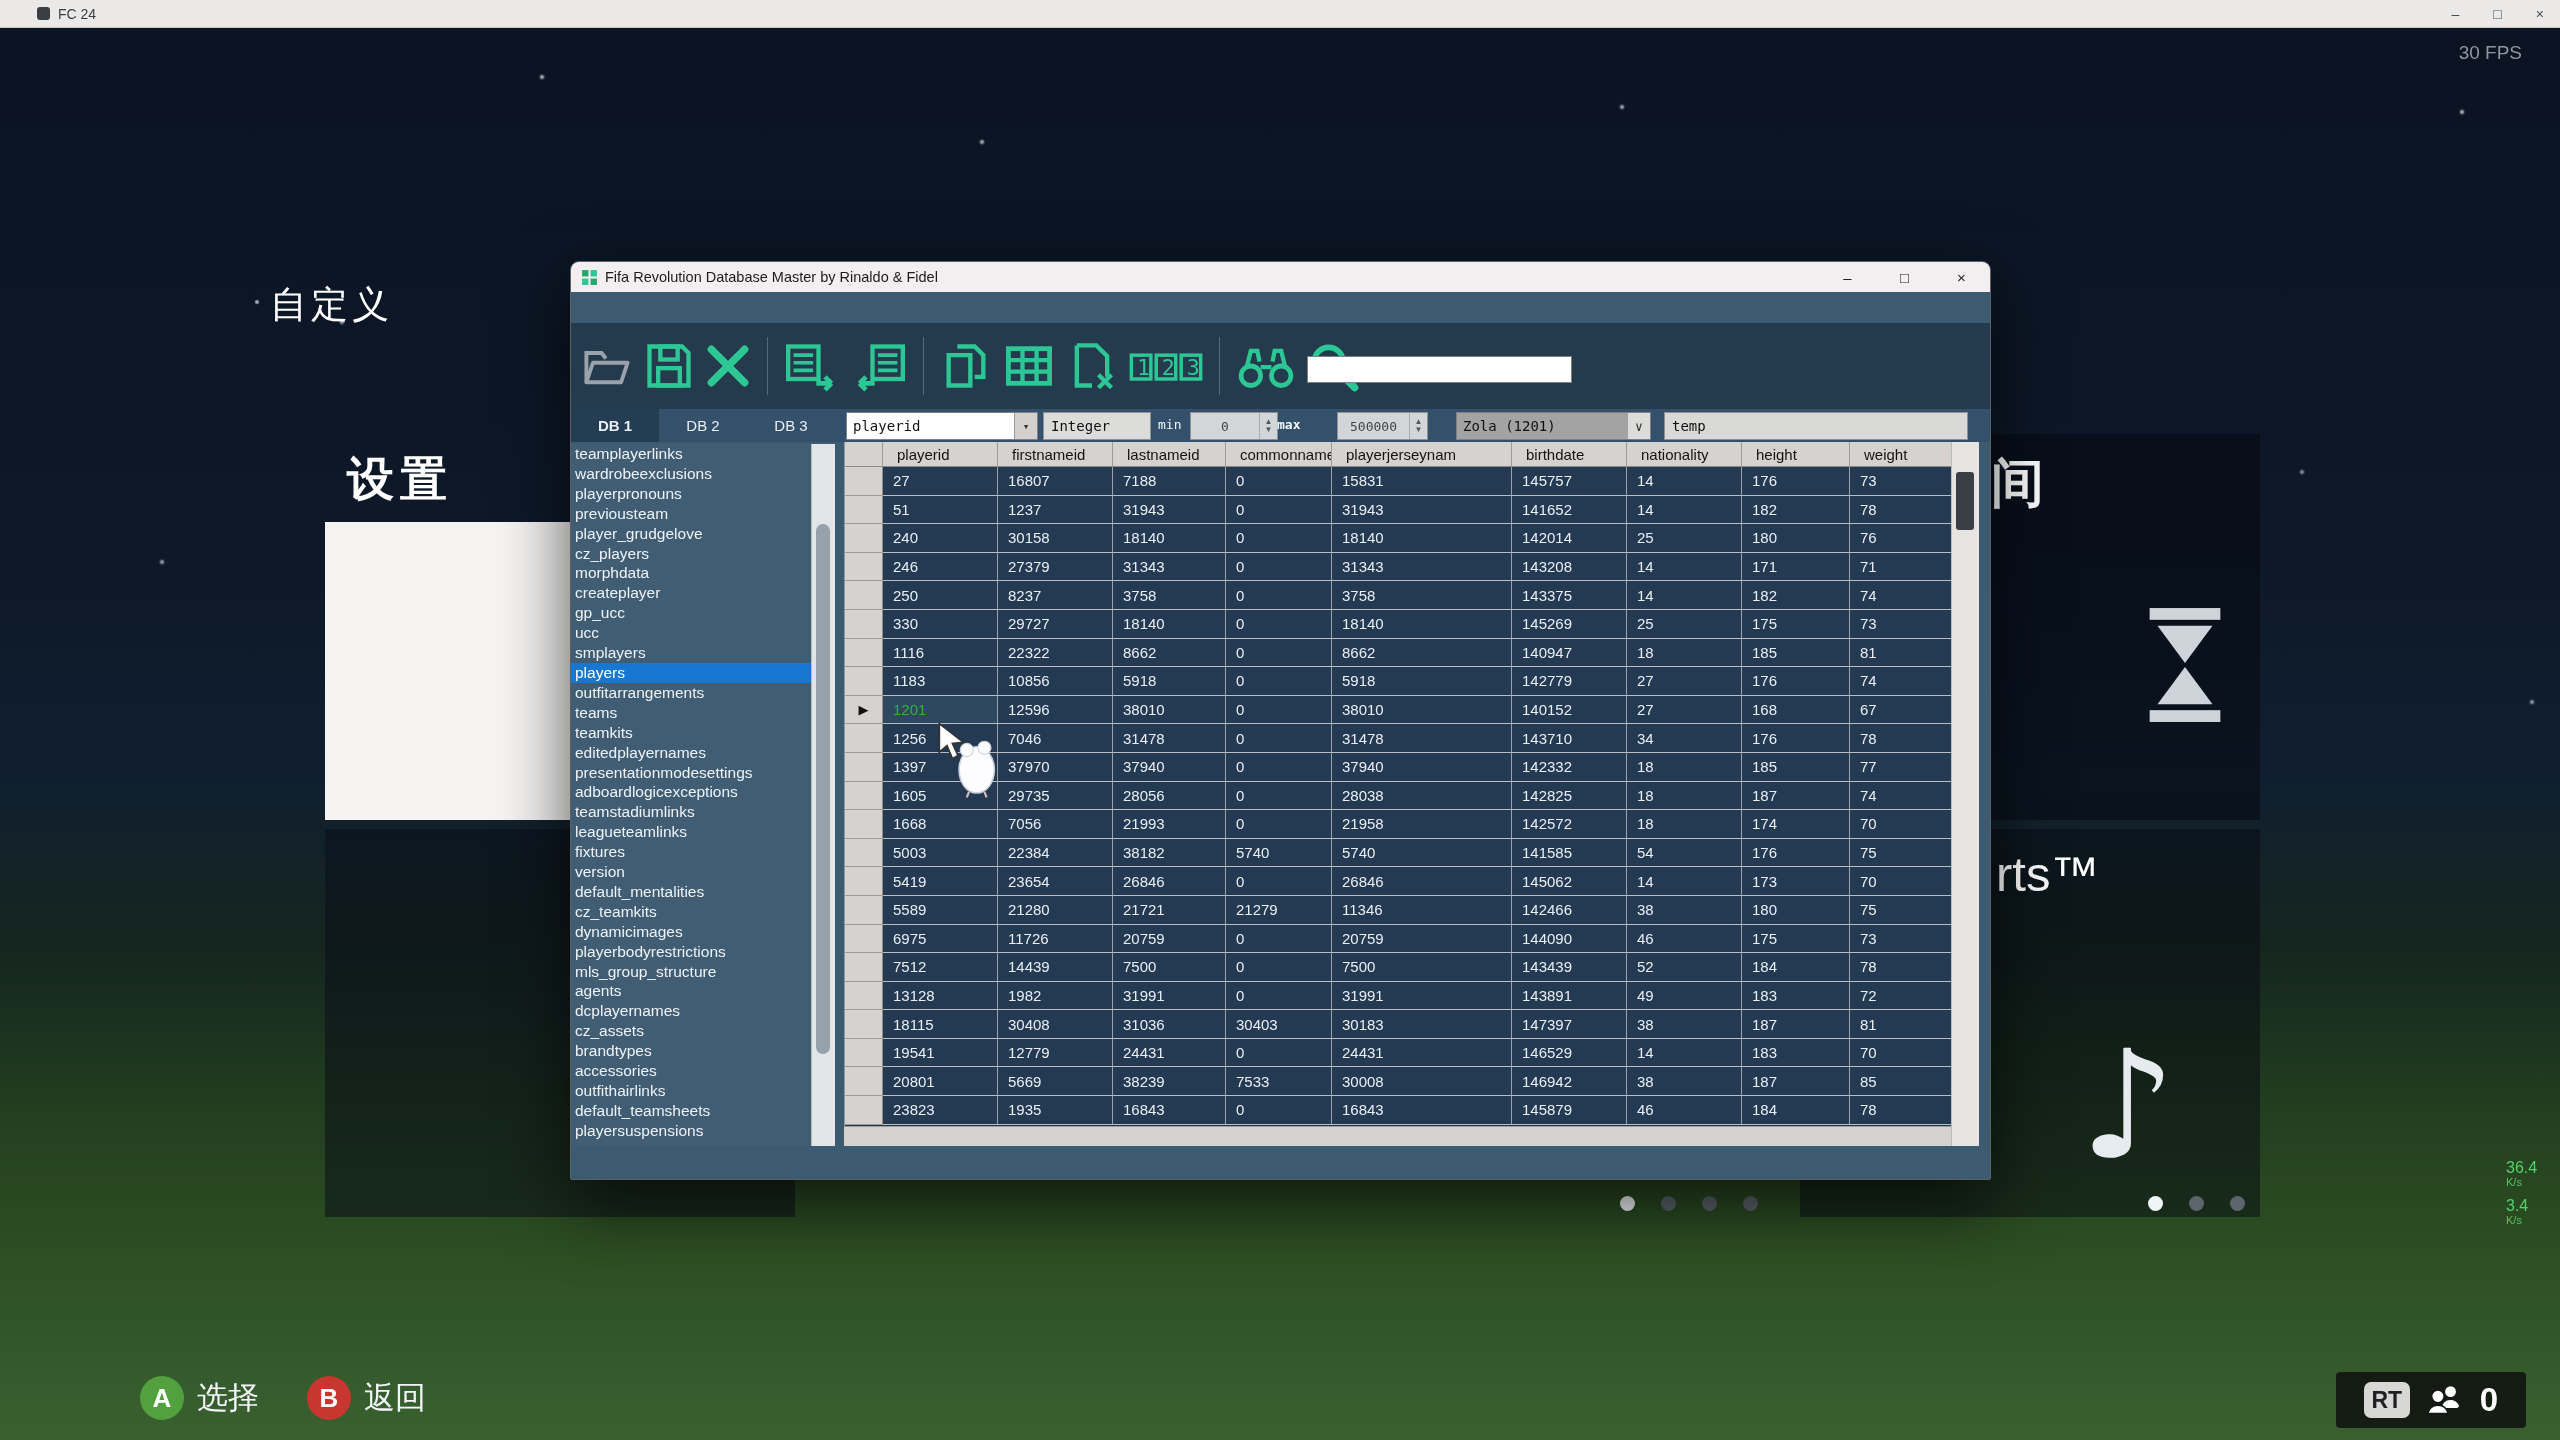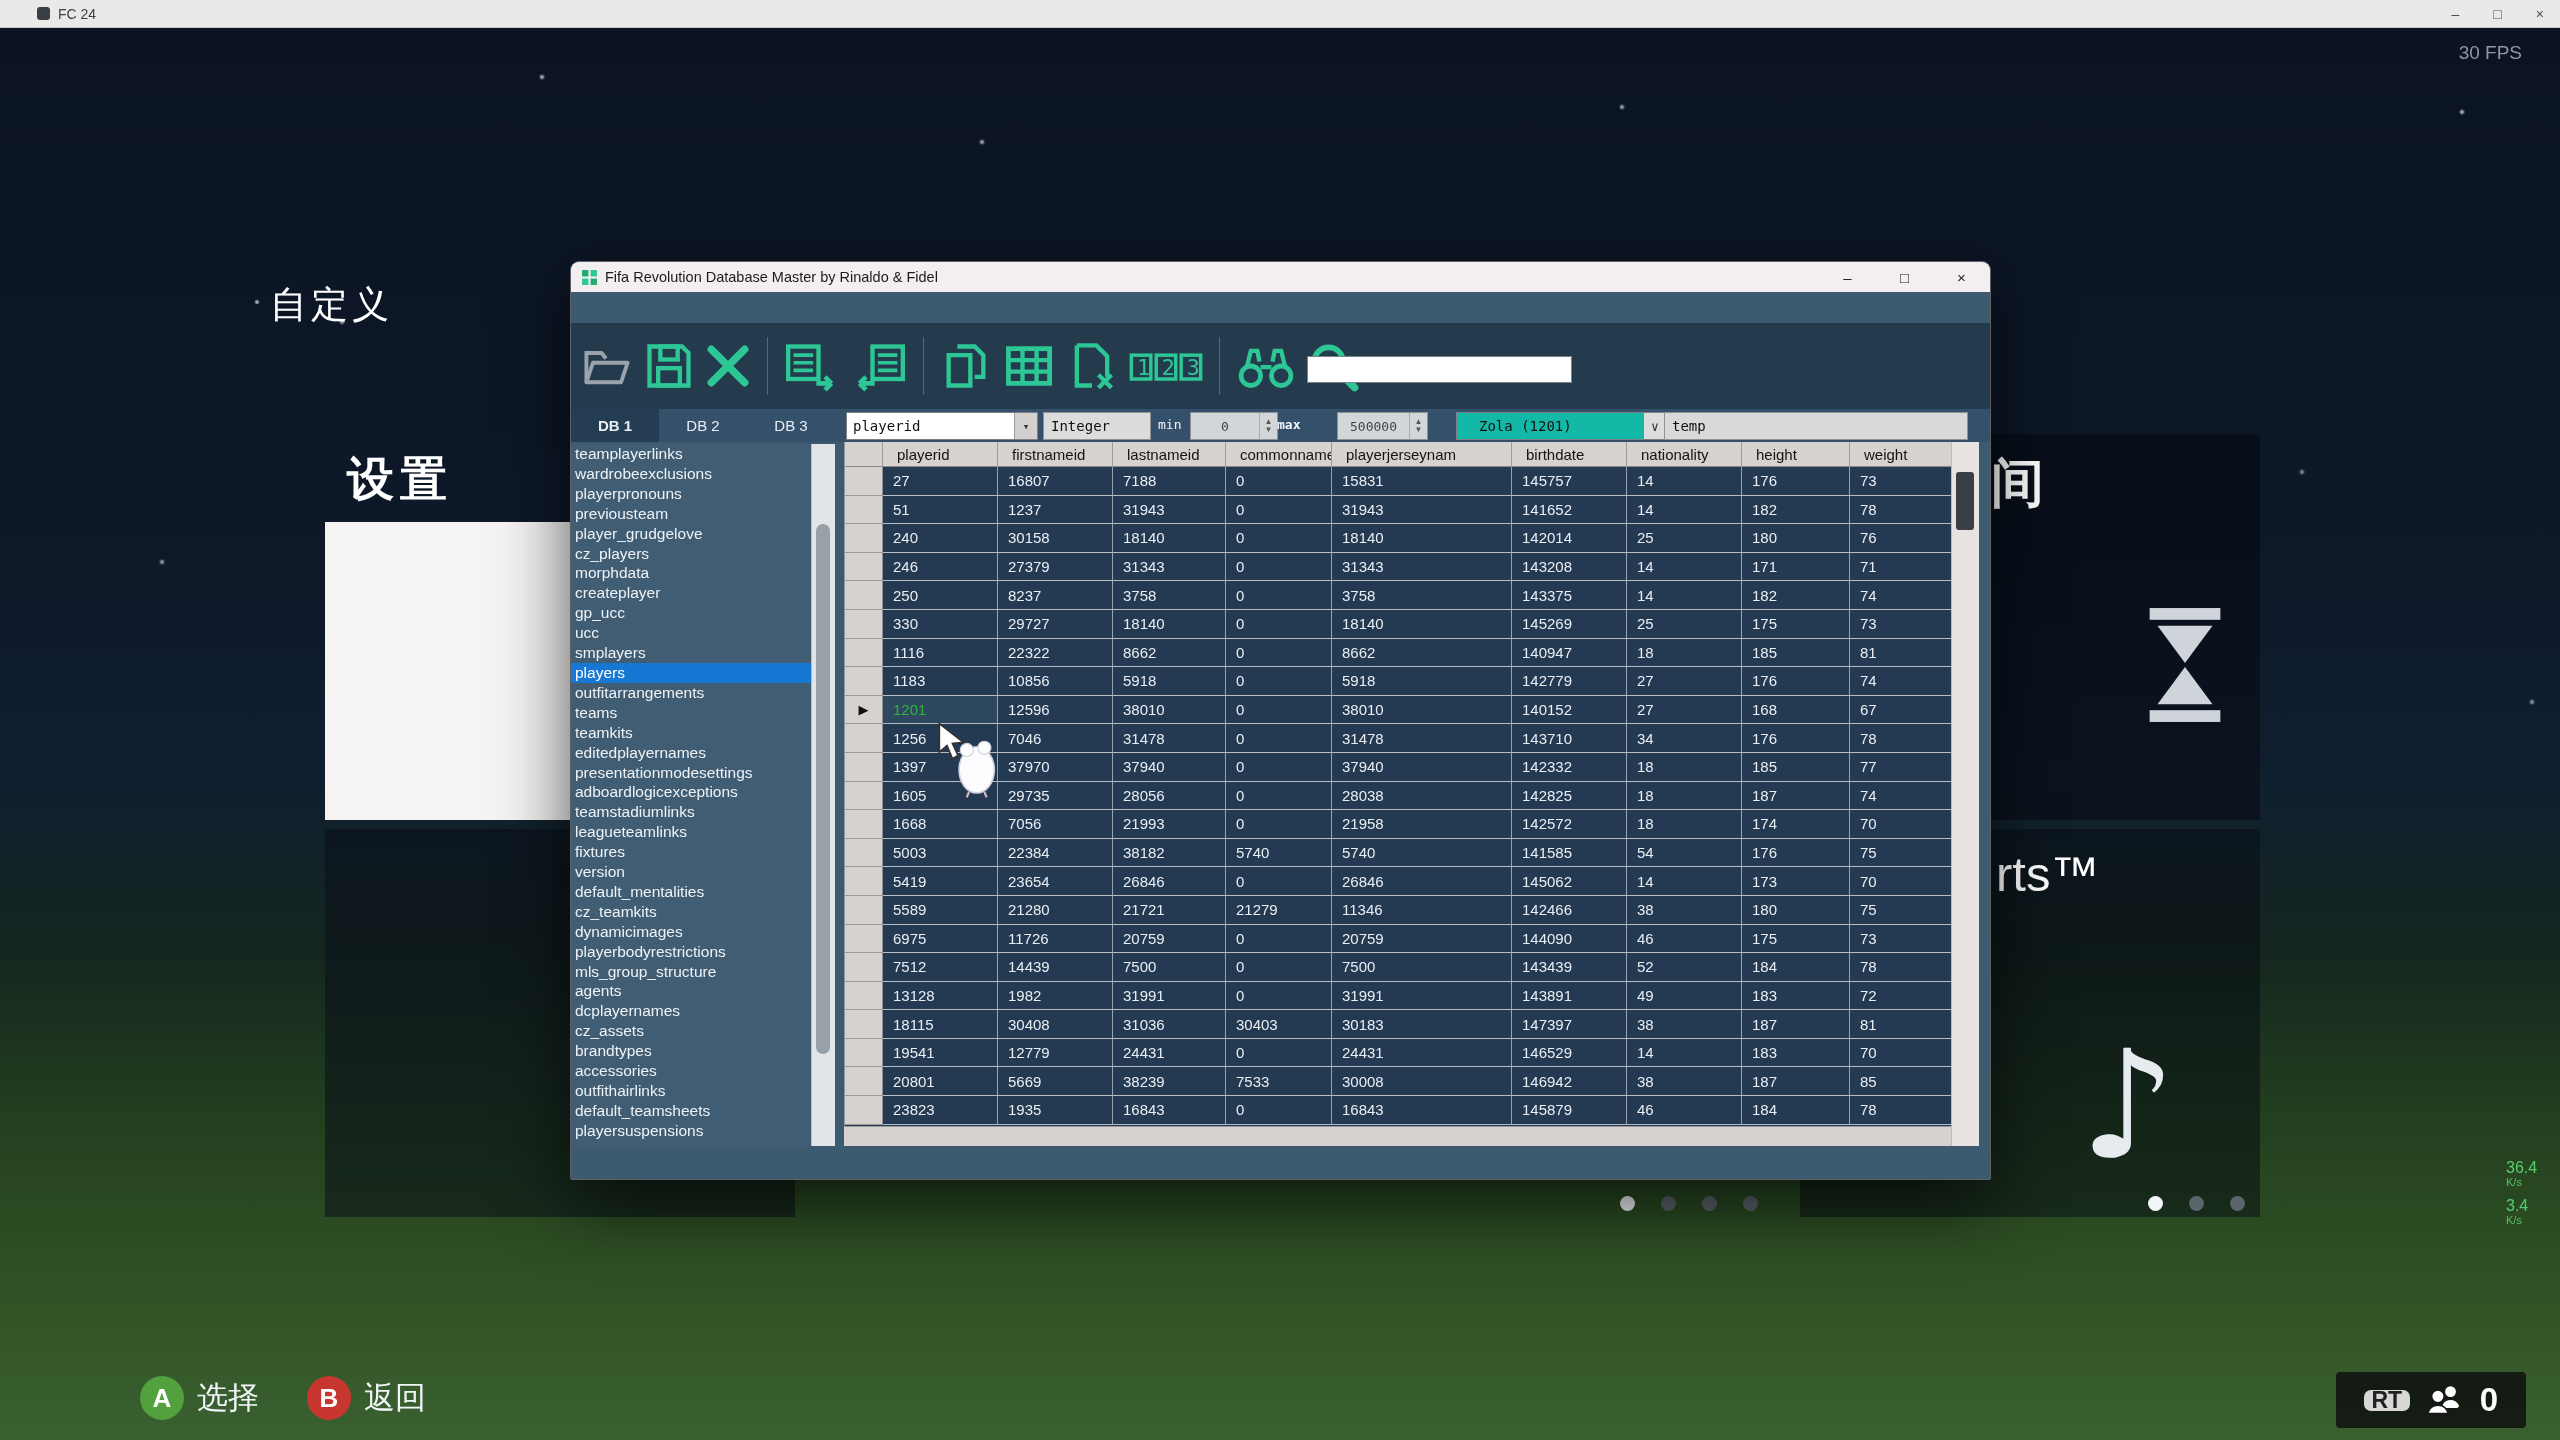--- a/index.html
+++ b/index.html
@@ -33,21 +33,21 @@
   .dots-right{left:2148px;top:1196px;}
   .dot{width:15px;height:15px;border-radius:50%;background:#5c646c;}
   .dot.on{background:#f2f5f7;}
   .hints{position:absolute;left:140px;top:1376px;display:flex;align-items:center;gap:48px;}
   .hint{display:flex;align-items:center;gap:13px;}
   .hbtn{width:44px;height:44px;border-radius:50%;display:flex;align-items:center;justify-content:center;color:#fff;font-weight:700;font-size:26px;}
   .hbtn.a{background:#53a03e;}
   .hbtn.b{background:#c8372f;}
   .hlabel{color:#f2f5f7;font-size:31px;}
   .online-box{position:absolute;left:2336px;top:1372px;width:190px;height:56px;border-radius:4px;background:rgba(12,13,14,.82);display:flex;align-items:center;justify-content:center;gap:16px;}
-  .rt-badge{width:46px;height:21px;border-radius:7px;background:#d7d7d5;color:#1d1f22;font-weight:700;font-size:23px;display:flex;align-items:center;justify-content:center;}
+  .rt-badge{width:46px;height:36px;border-radius:7px;background:#d7d7d5;color:#1d1f22;font-weight:700;font-size:23px;display:flex;align-items:center;justify-content:center;}
   .online-count{color:#fff;font-size:33px;font-weight:700;}
   .netstats{position:absolute;left:2506px;top:1160px;color:#57d06c;font-size:16px;line-height:15px;}
   .netstats .u{font-size:11px;opacity:.9;margin-bottom:8px;}
   
   .app-window{position:absolute;left:570px;top:261px;width:1419px;height:917px;background:#3c5a70;
     border:1px solid #5d6166;border-radius:9px 9px 2px 2px;box-shadow:0 24px 70px rgba(0,0,0,.65);}
   .win-titlebar{position:absolute;top:0;left:0;right:0;height:30px;background:#f3eef0;border-radius:8px 8px 0 0;display:flex;align-items:center;}
   .app-icon{margin:0 7px 0 10px;display:flex;}
   .win-title{font-size:14.5px;color:#1c1c1c;}
   .win-controls{position:absolute;top:0;right:0;height:30px;display:flex;}
@@ -277,21 +277,21 @@
       <span class="flabel" style="left:587px;">min</span>
       <div class="spinner" style="left:619px;width:86px;">
         <span class="val mono">0</span>
         <span class="ud">▲<br>▼</span>
       </div>
       <span class="flabel" style="left:706px;font-weight:bold;">max</span>
       <div class="spinner" style="left:766px;width:89px;">
         <span class="val mono">500000</span>
         <span class="ud">▲<br>▼</span>
       </div>
-      <div class="combo mono" style="left:885px;width:193px;background:#14b8a6;padding-left:16px;">
+      <div class="combo mono" style="left:885px;width:193px;background:#a3a3a3;">
         <span class="txt">Zola (1201)</span>
         <span class="arr" style="background:#dcdcda;border-left:none;font-size:13px;">∨</span>
       </div>
       <div class="box-gray mono" style="left:1093px;width:295px;background:#d9d9d7;">temp</div>
     </div>
 
     <div class="main">
       <div class="sidebar">
           <div class="side-item">teamplayerlinks</div>
           <div class="side-item">wardrobeexclusions</div>

